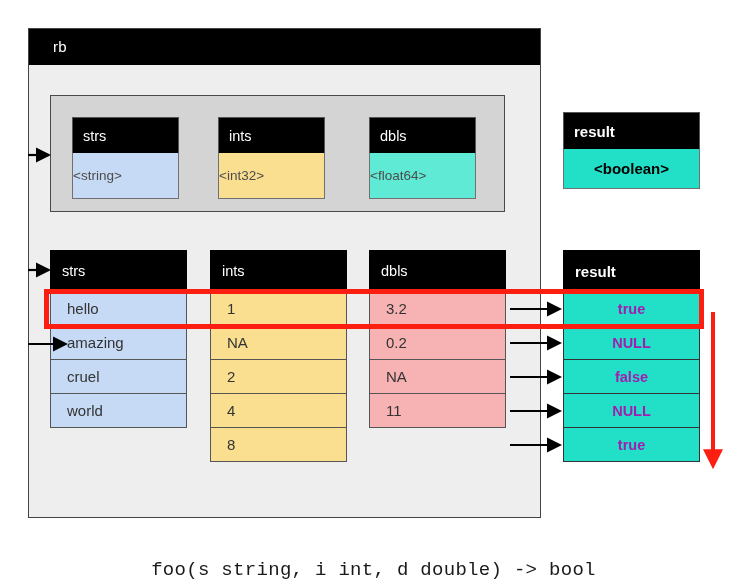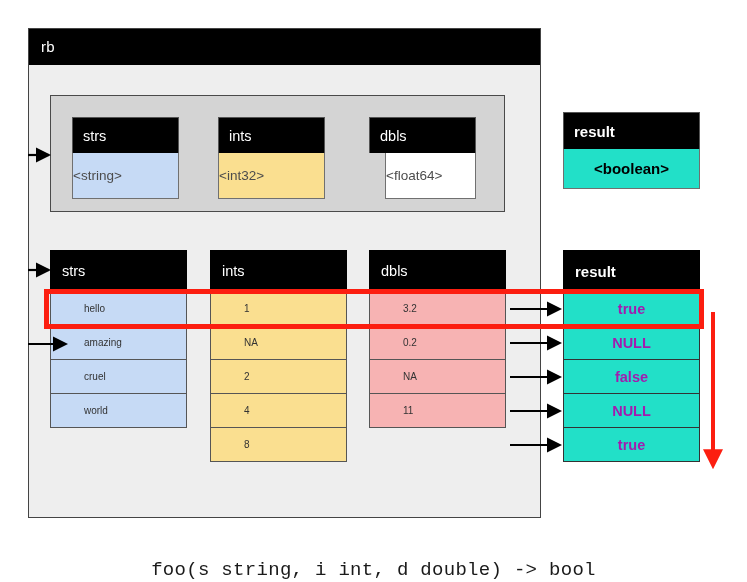--- a/index.html
+++ b/index.html
@@ -30,21 +30,21 @@
     position: absolute;
     left: 0;
     top: 0;
     width: 100%;
     height: 36px;
     background: #000000;
     box-sizing: border-box;
   }
   #rb-title-label {
     position: absolute;
-    left: 12px;
+    left: 24px;
     top: 8px;
     color: #ffffff;
     font-size: 15px;
     line-height: 20px;
     letter-spacing: 0.2px;
   }
 
   
   #schema-panel {
     position: absolute;
@@ -79,21 +79,21 @@
     font-size: 13.5px;
     color: #4c4c4c;
     display: flex;
     align-items: center;
     box-sizing: border-box;
     border: 1px solid #707070;
     border-top: none;
   }
   .type-str  { background: #c6daf5; }
   .type-int  { background: #fadf90; }
-  .type-dbl  { background: #ffffff; margin-left: 16px; }
+  .type-dbl  { background: #5eead4; }
 
   
   #schema-result {
     position: absolute;
     left: 563px;
     top: 112px;
     width: 137px;
     height: 77px;
   }
   #schema-result .res-head {
@@ -134,25 +134,25 @@
     background: #000000;
     color: #ffffff;
     font-size: 14.5px;
     display: flex;
     align-items: center;
     padding-left: 12px;
     box-sizing: border-box;
   }
   .data-col .cell {
     height: 34px;
-    font-size: 10px;
+    font-size: 15px;
     color: #333333;
     display: flex;
     align-items: center;
-    padding-left: 33px;
+    padding-left: 16px;
     box-sizing: border-box;
     border: 1px solid #555555;
     border-top: none;
   }
   .data-col .cell:first-of-type { border-top: 1px solid #555555; }
   .col-strs .cell { background: #c6daf5; }
   .col-ints .cell { background: #fadf90; }
   .col-dbls .cell { background: #f7b3b3; }
 
   

